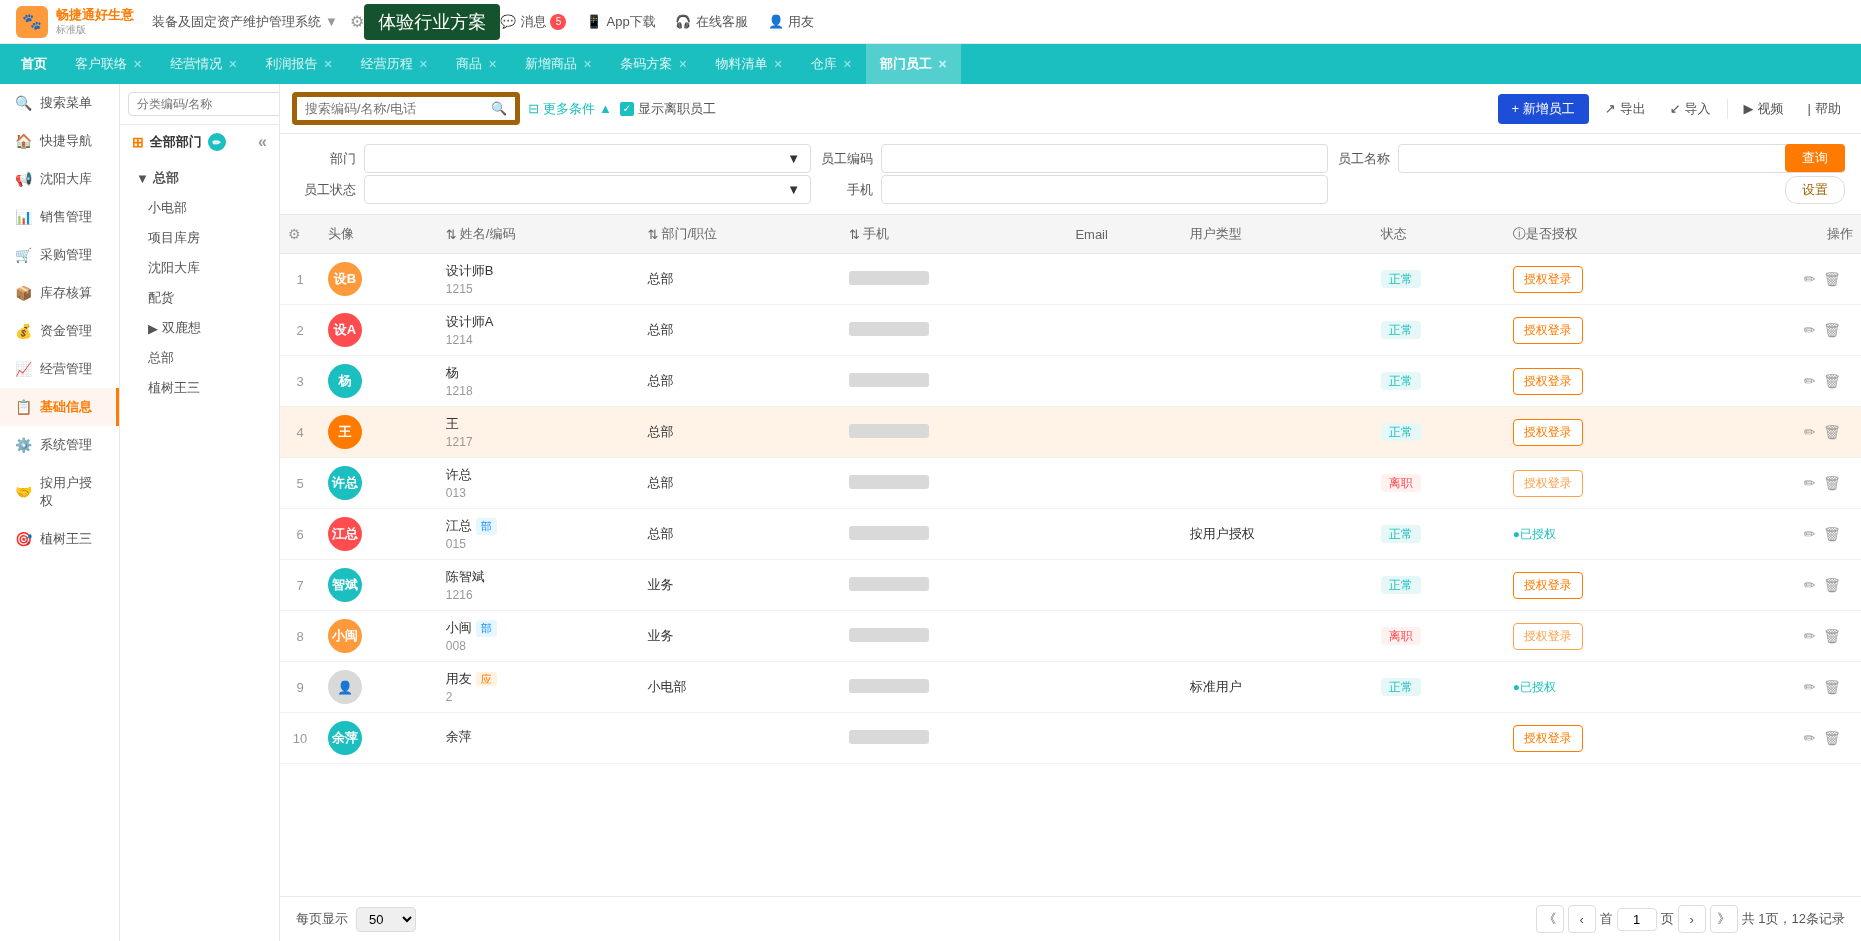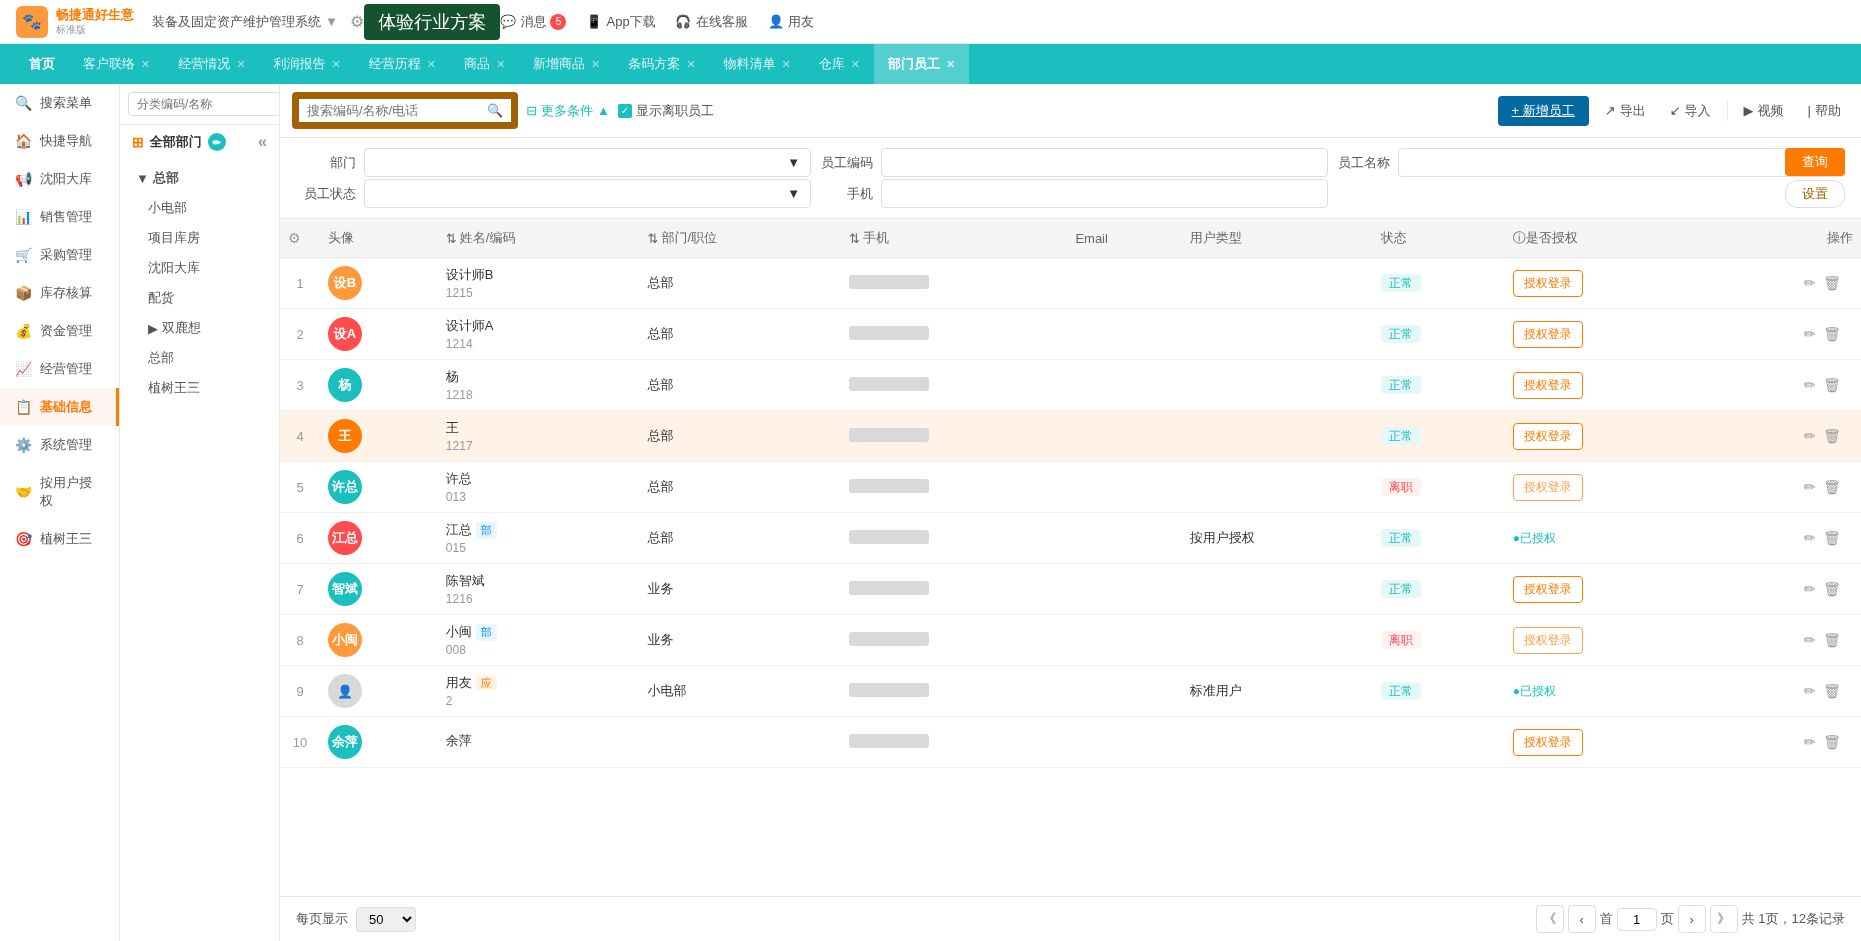--- a/index.html
+++ b/index.html
@@ -14,21 +14,21 @@
     .logo-badge { font-size: 10px; color: #999; }
     .system-title { margin-left: 16px; font-size: 13px; color: #555; }
     .title-arrow { color: #999; margin: 0 4px; }
     .experience-btn { background: #14532d; color: #fff; border: none; border-radius: 4px; padding: 6px 14px; cursor: pointer; font-size: 18px; }
     .top-right-items { display: flex; align-items: center; gap: 20px; color: #555; font-size: 13px; }
     .top-right-item { display: flex; align-items: center; gap: 4px; cursor: pointer; }
     .badge { background: #ff4d4f; color: #fff; border-radius: 50%; width: 16px; height: 16px; font-size: 10px; display: flex; align-items: center; justify-content: center; }
     .gear-btn { color: #999; cursor: pointer; font-size: 16px; margin-left: 8px; }
     
     
-    .nav-tabs { background: #1bbfbf; display: flex; align-items: center; height: 40px; padding: 0 15px; gap: 0; overflow: hidden; }
+    .nav-tabs { background: #1bbfbf; display: flex; align-items: center; height: 40px; padding: 0 7px; gap: 0; overflow: hidden; }
     .nav-tab { padding: 0 14px; height: 40px; display: flex; align-items: center; color: rgba(255,255,255,0.85); cursor: pointer; font-size: 13px; gap: 6px; white-space: nowrap; }
     .nav-tab.active { background: rgba(255,255,255,0.25); color: #fff; font-weight: bold; }
     .nav-tab .close-x { opacity: 0.7; font-size: 11px; }
     .nav-tab-first { color: #fff; font-weight: bold; }
     
     
     .main-layout { display: flex; height: calc(100vh - 84px); overflow: hidden; }
     
     
     .sidebar { width: 120px; background: #fff; border-right: 1px solid #e8e8e8; overflow-y: auto; flex-shrink: 0; }
@@ -44,28 +44,28 @@
     .dept-tree { padding: 4px 0; }
     .dept-node { padding: 6px 12px 6px 16px; cursor: pointer; color: #555; font-size: 13px; display: flex; align-items: center; gap: 4px; }
     .dept-node.level1 { padding-left: 16px; font-weight: bold; }
     .dept-node.level2 { padding-left: 28px; }
     
     
     .main-panel { flex: 1; display: flex; flex-direction: column; overflow: hidden; }
     
     
     .toolbar { background: #fff; padding: 8px 12px; display: flex; align-items: center; gap: 8px; border-bottom: 1px solid #e8e8e8; }
-    .search-box { display: flex; align-items: flex-end; border: 7px solid #a16207; border-radius: 4px; padding: 4px 8px; background: #fff; }
+    .search-box { display: flex; align-items: flex-end; border: 5px solid #a16207; border-radius: 4px; padding: 4px 8px; gap: 6px; background: #fff; }
     .search-box input { border: none; outline: none; font-size: 13px; width: 180px; }
     .search-icon { color: #999; cursor: pointer; }
     .more-conditions { display: flex; align-items: center; gap: 4px; color: #1bbfbf; cursor: pointer; font-size: 13px; }
     .show-resigned { display: flex; align-items: center; gap: 4px; color: #555; cursor: pointer; font-size: 13px; }
     .checkbox-checked { width: 14px; height: 14px; background: #1bbfbf; border-radius: 2px; display: flex; align-items: center; justify-content: center; color: #fff; font-size: 10px; }
     .toolbar-right { margin-left: auto; display: flex; align-items: center; gap: 8px; }
-    .add-btn { background: #0369a1; color: #fff; border: none; border-radius: 4px; padding: 6px 14px; cursor: pointer; font-size: 13px; display: flex; align-items: center; gap: 4px; text-decoration: underline; }
+    .add-btn { background: #1d4ed8; color: #fff; border: none; border-radius: 4px; padding: 6px 14px; cursor: pointer; font-size: 13px; display: flex; align-items: center; gap: 4px; }
     .action-btn { display: flex; align-items: center; gap: 4px; color: #555; cursor: pointer; font-size: 13px; padding: 4px 8px; }
     .divider-v { width: 1px; height: 20px; background: #e8e8e8; }
     
     
     .filter-panel { background: #fff; padding: 10px 16px; border-bottom: 1px solid #e8e8e8; display: grid; grid-template-columns: 1fr 1fr 1fr; gap: 2px; position: relative; }
     .filter-row { display: flex; align-items: center; gap: 8px; }
     .filter-label { color: #555; font-size: 13px; white-space: nowrap; min-width: 60px; text-align: right; }
     .filter-input { flex: 1; border: 1px solid #ddd; border-radius: 4px; padding: 6px 10px; font-size: 13px; outline: none; }
     .filter-select { flex: 1; border: 1px solid #ddd; border-radius: 4px; padding: 6px 10px; font-size: 13px; outline: none; background: #fff; display: flex; align-items: center; justify-content: space-between; cursor: pointer; }
     .filter-panel-btns { position: absolute; right: 16px; top: 50%; transform: translateY(-50%); display: flex; flex-direction: column; gap: 4px; }

